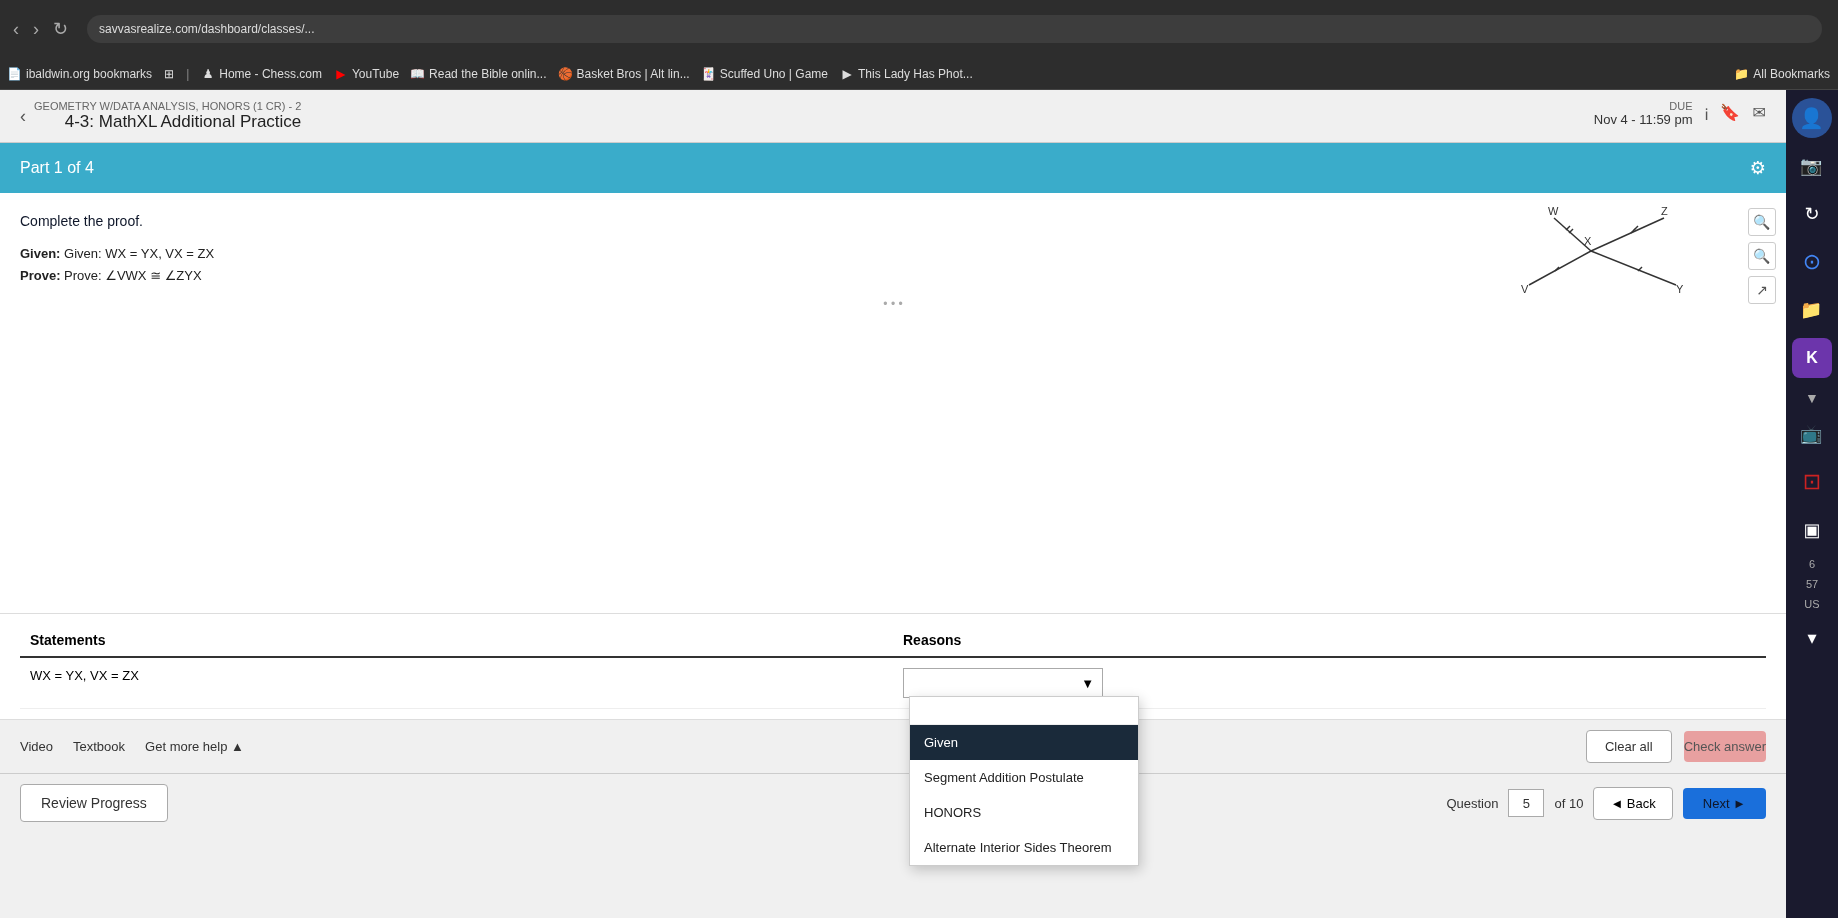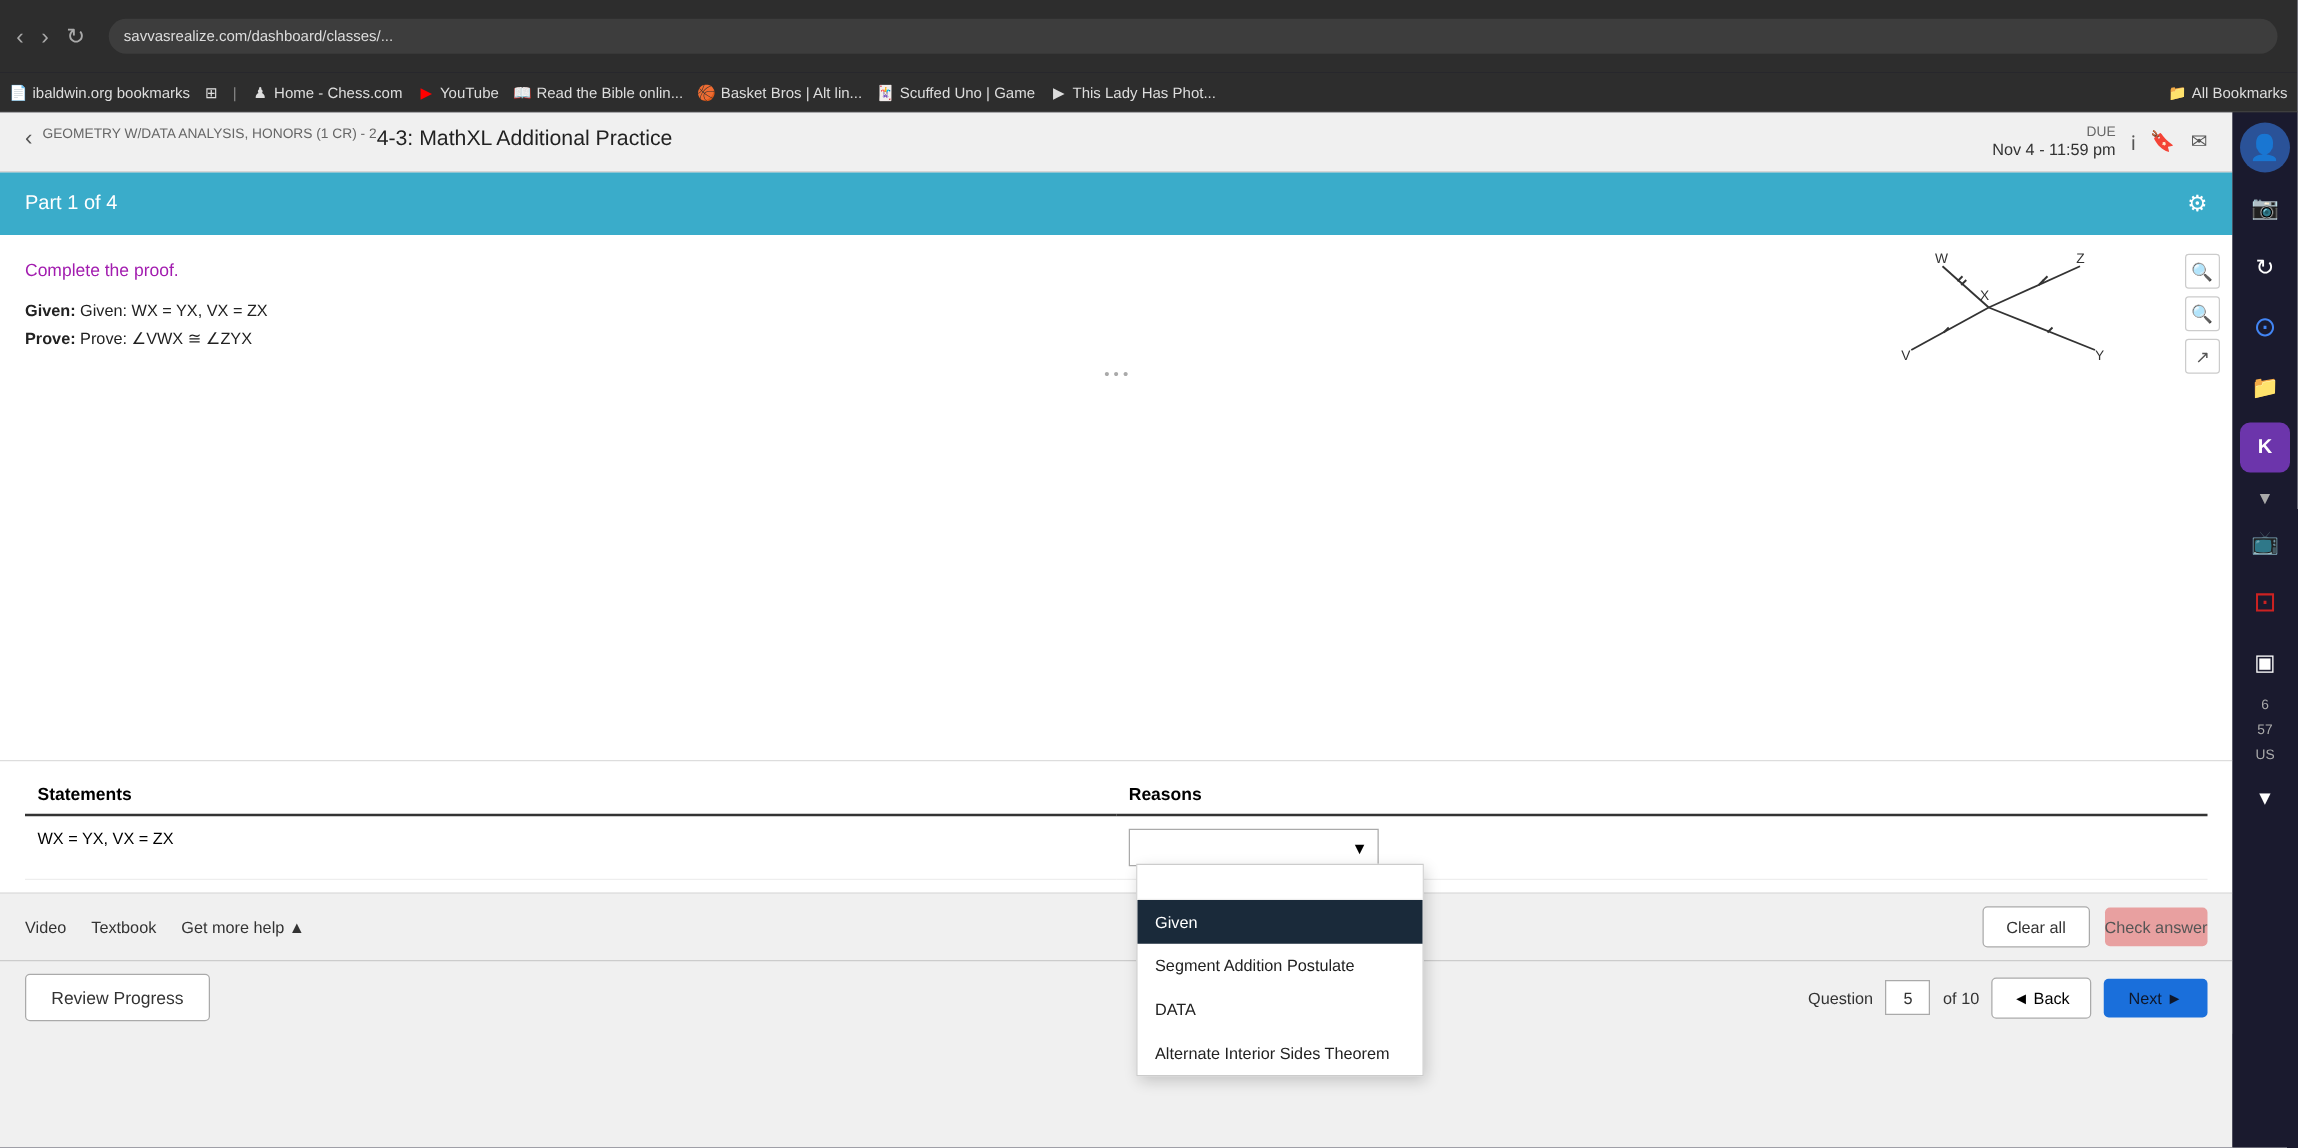--- a/index.html
+++ b/index.html
@@ -96,21 +96,22 @@
     }
 
     .back-arrow {
       color: #555;
       font-size: 18px;
       cursor: pointer;
     }
 
     .assignment-title-block {
       display: flex;
-      flex-direction: row;
+      flex-direction: column;
+      align-items: flex-end;
     }
 
     .course-label {
       font-size: 11px;
       color: #666;
       text-transform: uppercase;
     }
 
     .assignment-title {
       font-size: 17px;
@@ -158,21 +159,21 @@
     .problem-area {
       background: white;
       padding: 20px;
       margin: 0;
       position: relative;
       min-height: 420px;
     }
 
     .problem-instruction {
       font-size: 14px;
-      color: #a21caf;
+      color: #0f172a;
       margin-bottom: 14px;
     }
 
     .given-prove {
       font-size: 13px;
       color: #222;
       line-height: 1.7;
     }
 
     .given-prove strong {
@@ -609,21 +610,21 @@
 
               <div class="dropdown-overlay">
                 <input class="dropdown-search" type="text" value="" placeholder="" style="">
                 <div class="dropdown-item active">
                   <span>Given</span>
                 </div>
                 <div class="dropdown-item">
                   <span>Segment Addition Postulate</span>
                 </div>
                 <div class="dropdown-item">
-                  <span>DATA</span>
+                  <span>HONORS</span>
                 </div>
                 <div class="dropdown-item">
                   <span>Alternate Interior Sides Theorem</span>
                 </div>
               </div>
             </td>
           </tr>
         </tbody>
       </table>
     </div>

